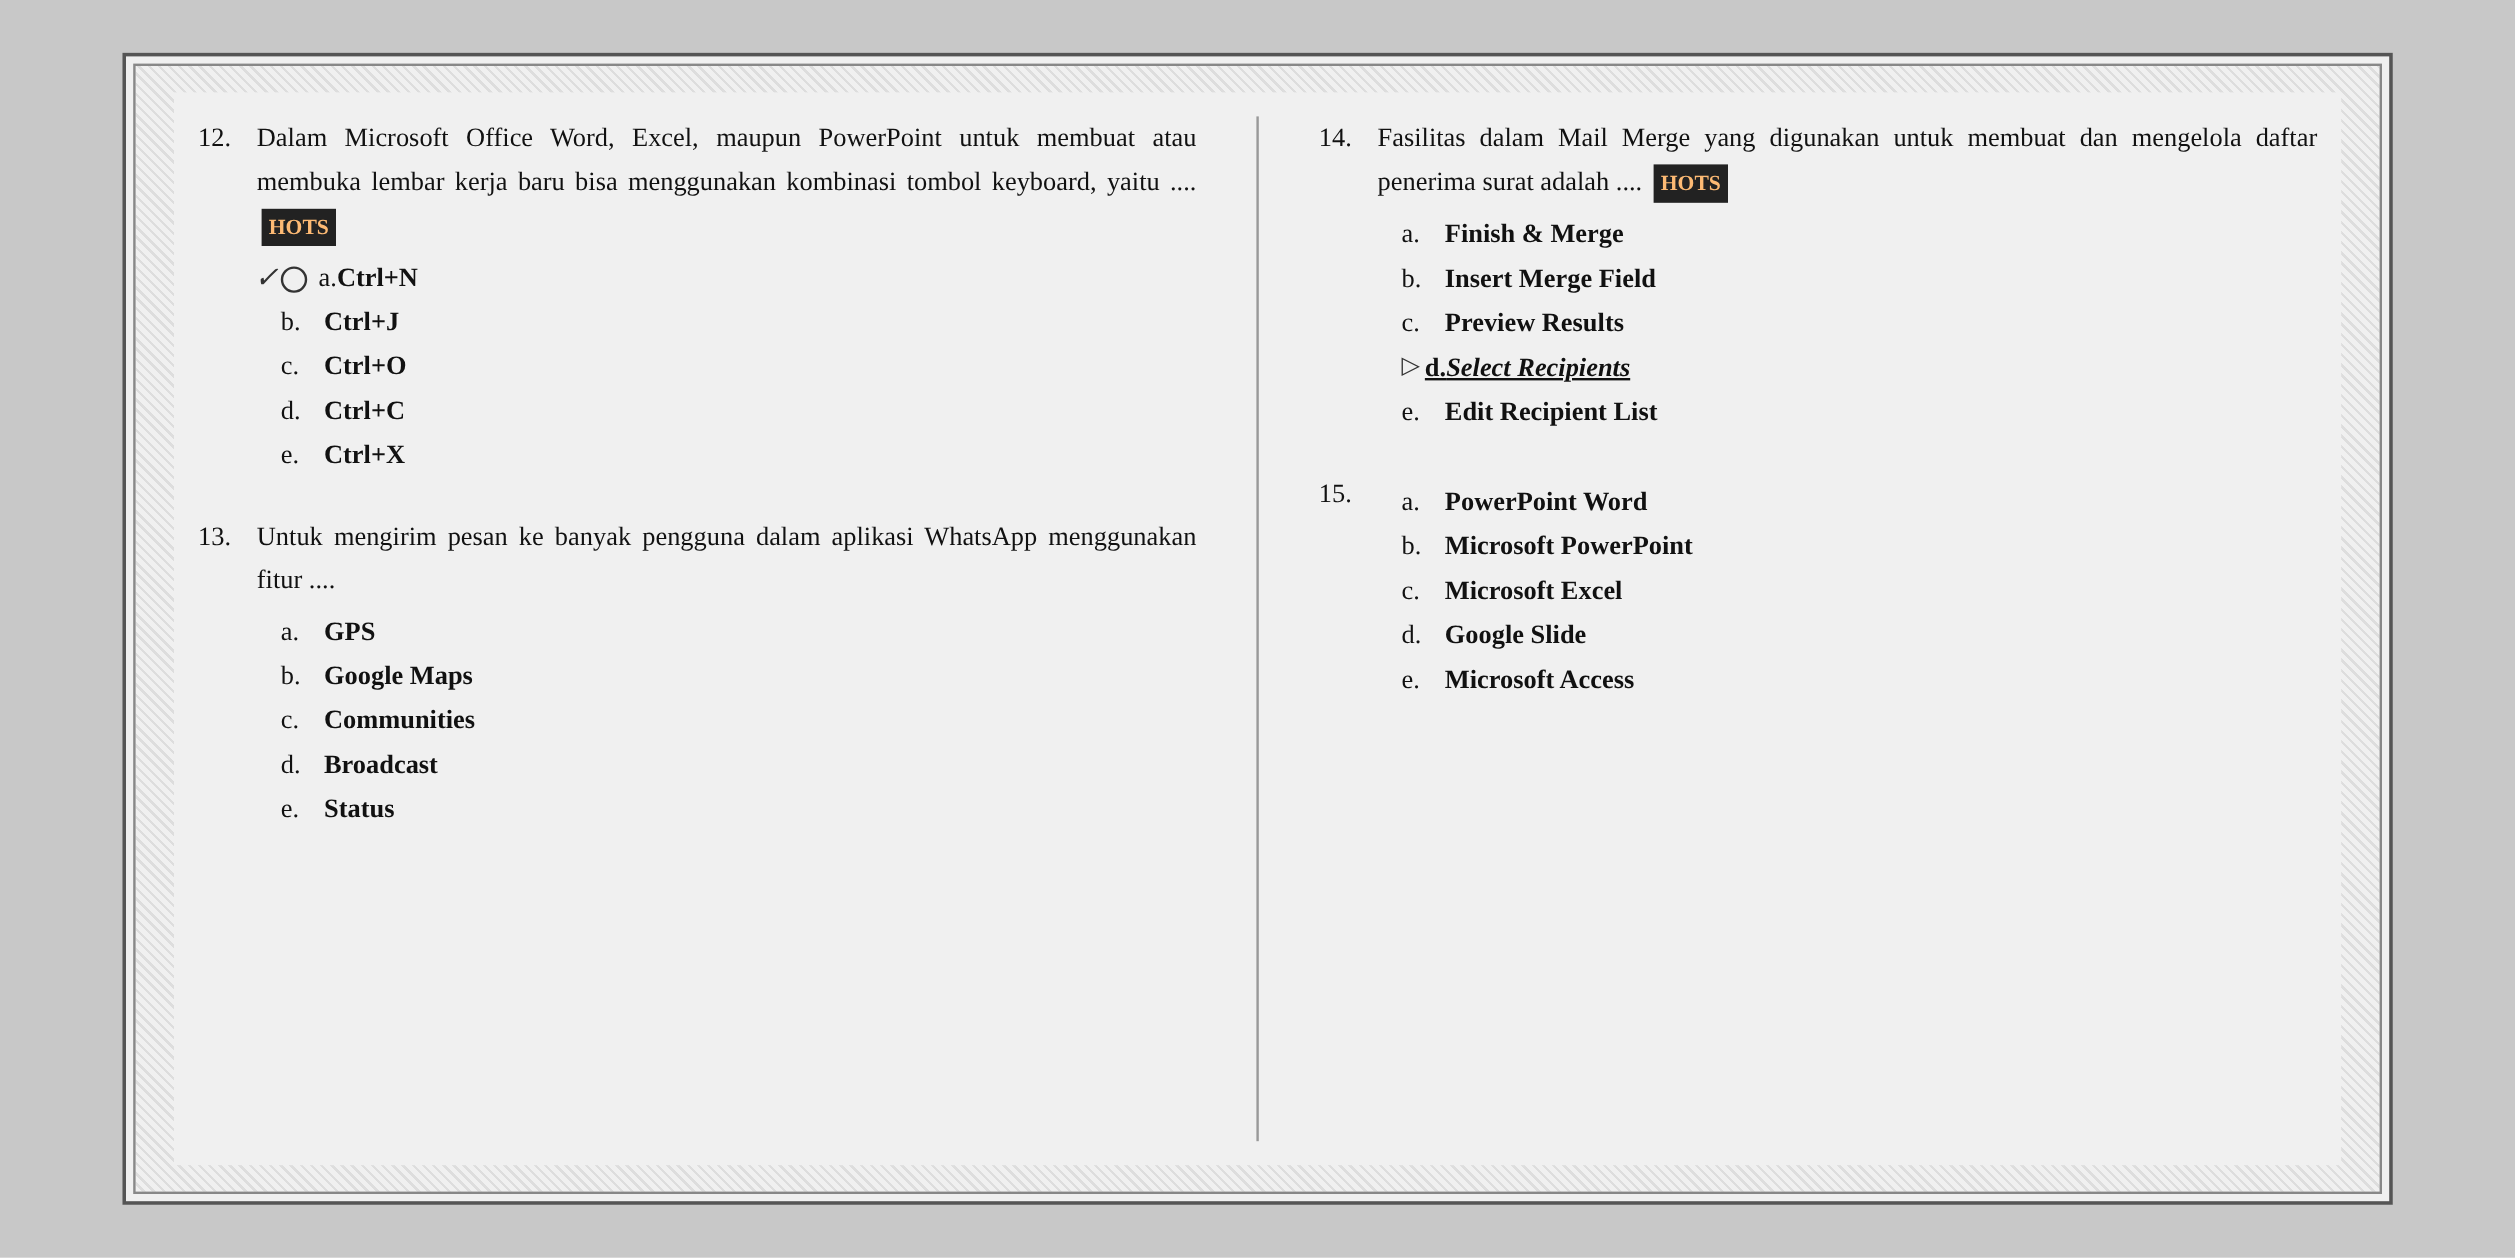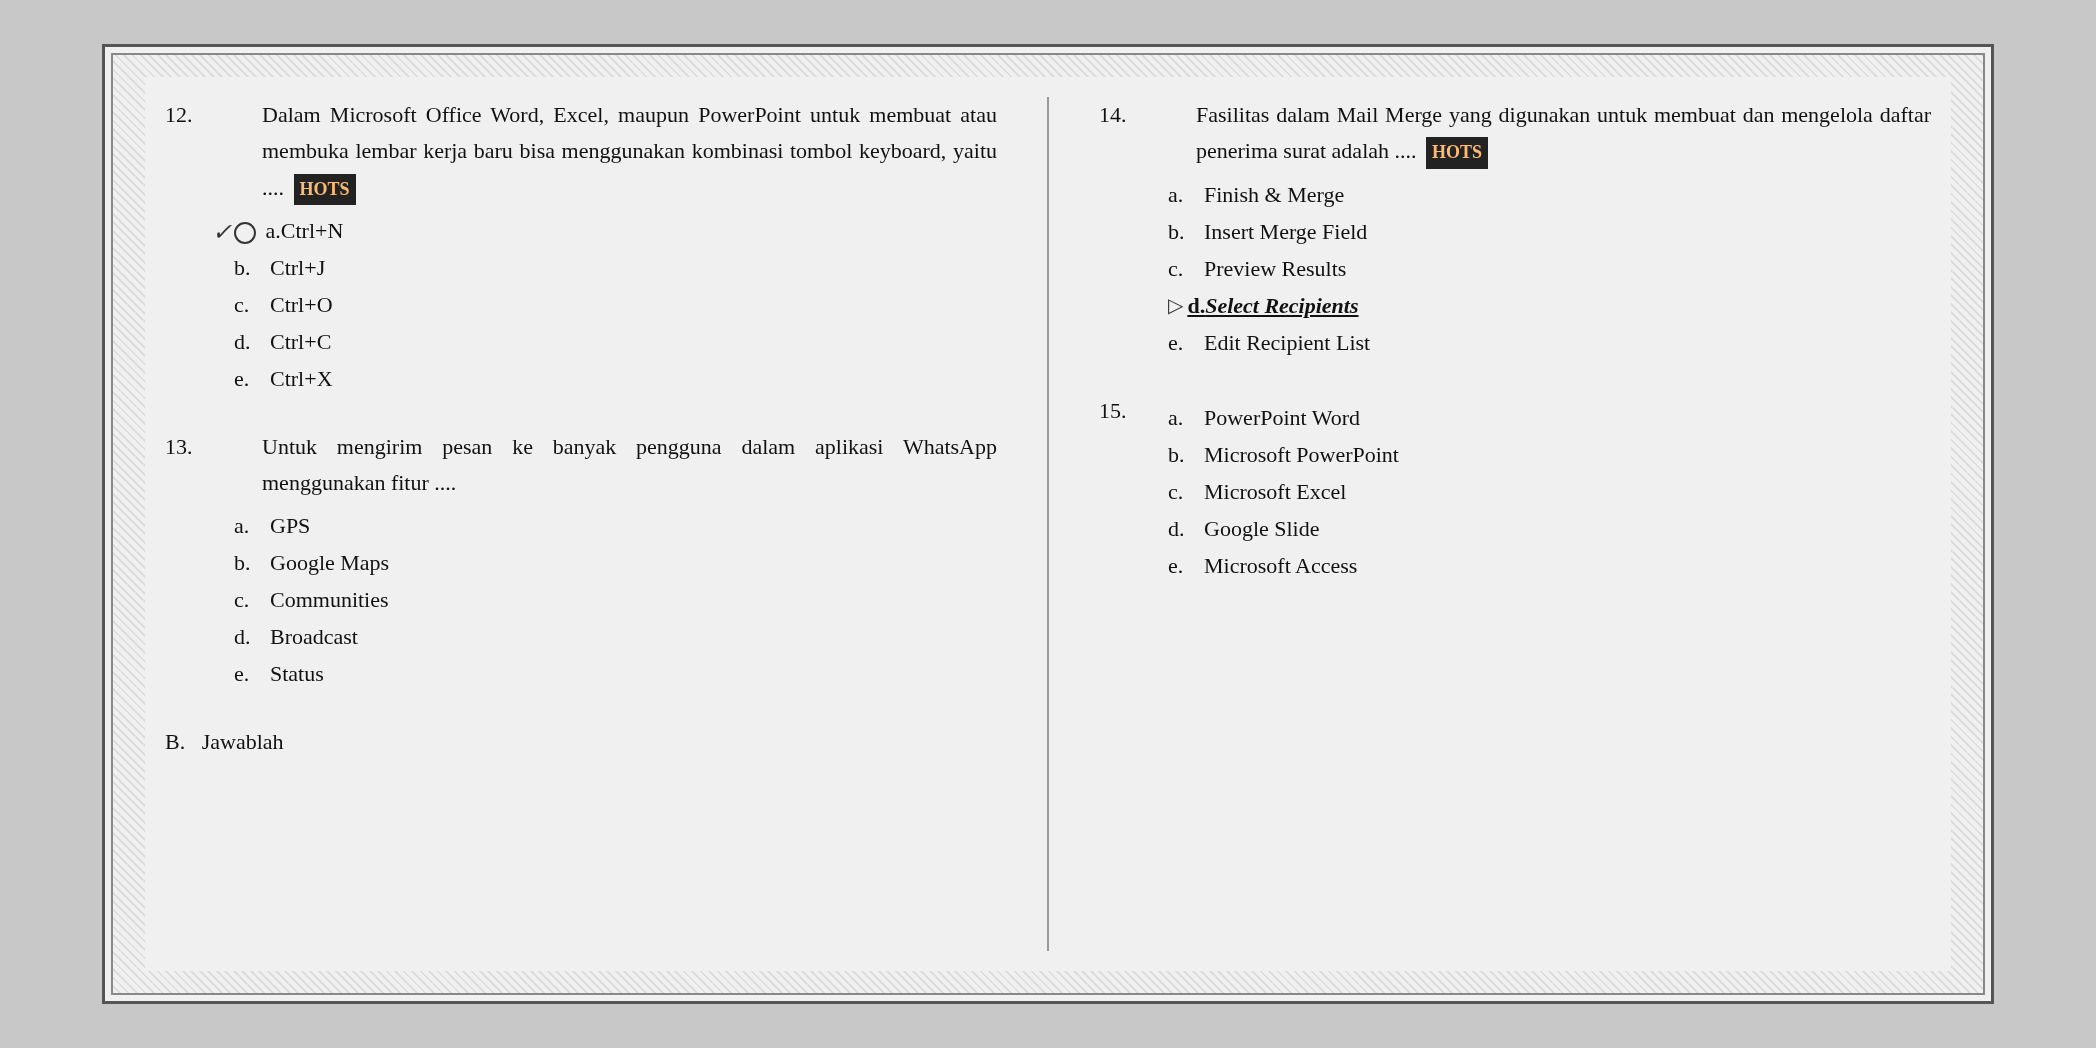--- a/index.html
+++ b/index.html
@@ -94,20 +94,21 @@
       line-height: 1.5;
     }
 
     .option-label {
       min-width: 36px;
       font-size: 22px;
     }
 
     .option-text {
       font-size: 22px;
+      font-weight: bold;
     }
 
     .divider {
       width: 2px;
       background-color: #999;
       margin: 0 10px;
     }
 
     .q-row {
       display: flex;
@@ -121,21 +122,20 @@
     }
 
     .q-content {
       flex: 1;
     }
 
     .q-text {
       font-size: 22px;
       line-height: 1.65;
       text-align: justify;
-      margin-left: 48px;
     }
   </style>
 </head>
 <body>
 
 <div class="page-container">
   <div class="content-area">
 
     <div class="column">
 
@@ -201,23 +201,20 @@
               </div>
               <div class="option-item">
                 <span class="option-label">e.</span>
                 <span class="option-text">Status</span>
               </div>
             </div>
           </div>
         </div>
       </div>
 
-      <div style="margin-top: 20px; font-size:22px;">
-        <span>B.</span> &nbsp; <span>Jawablah</span>
-      </div>
     </div>
 
     <div class="divider"></div>
 
     <div class="column">
 
       <div class="question-block">
         <div class="q-row">
           <div class="q-num">14.</div>
           <div class="q-content">

